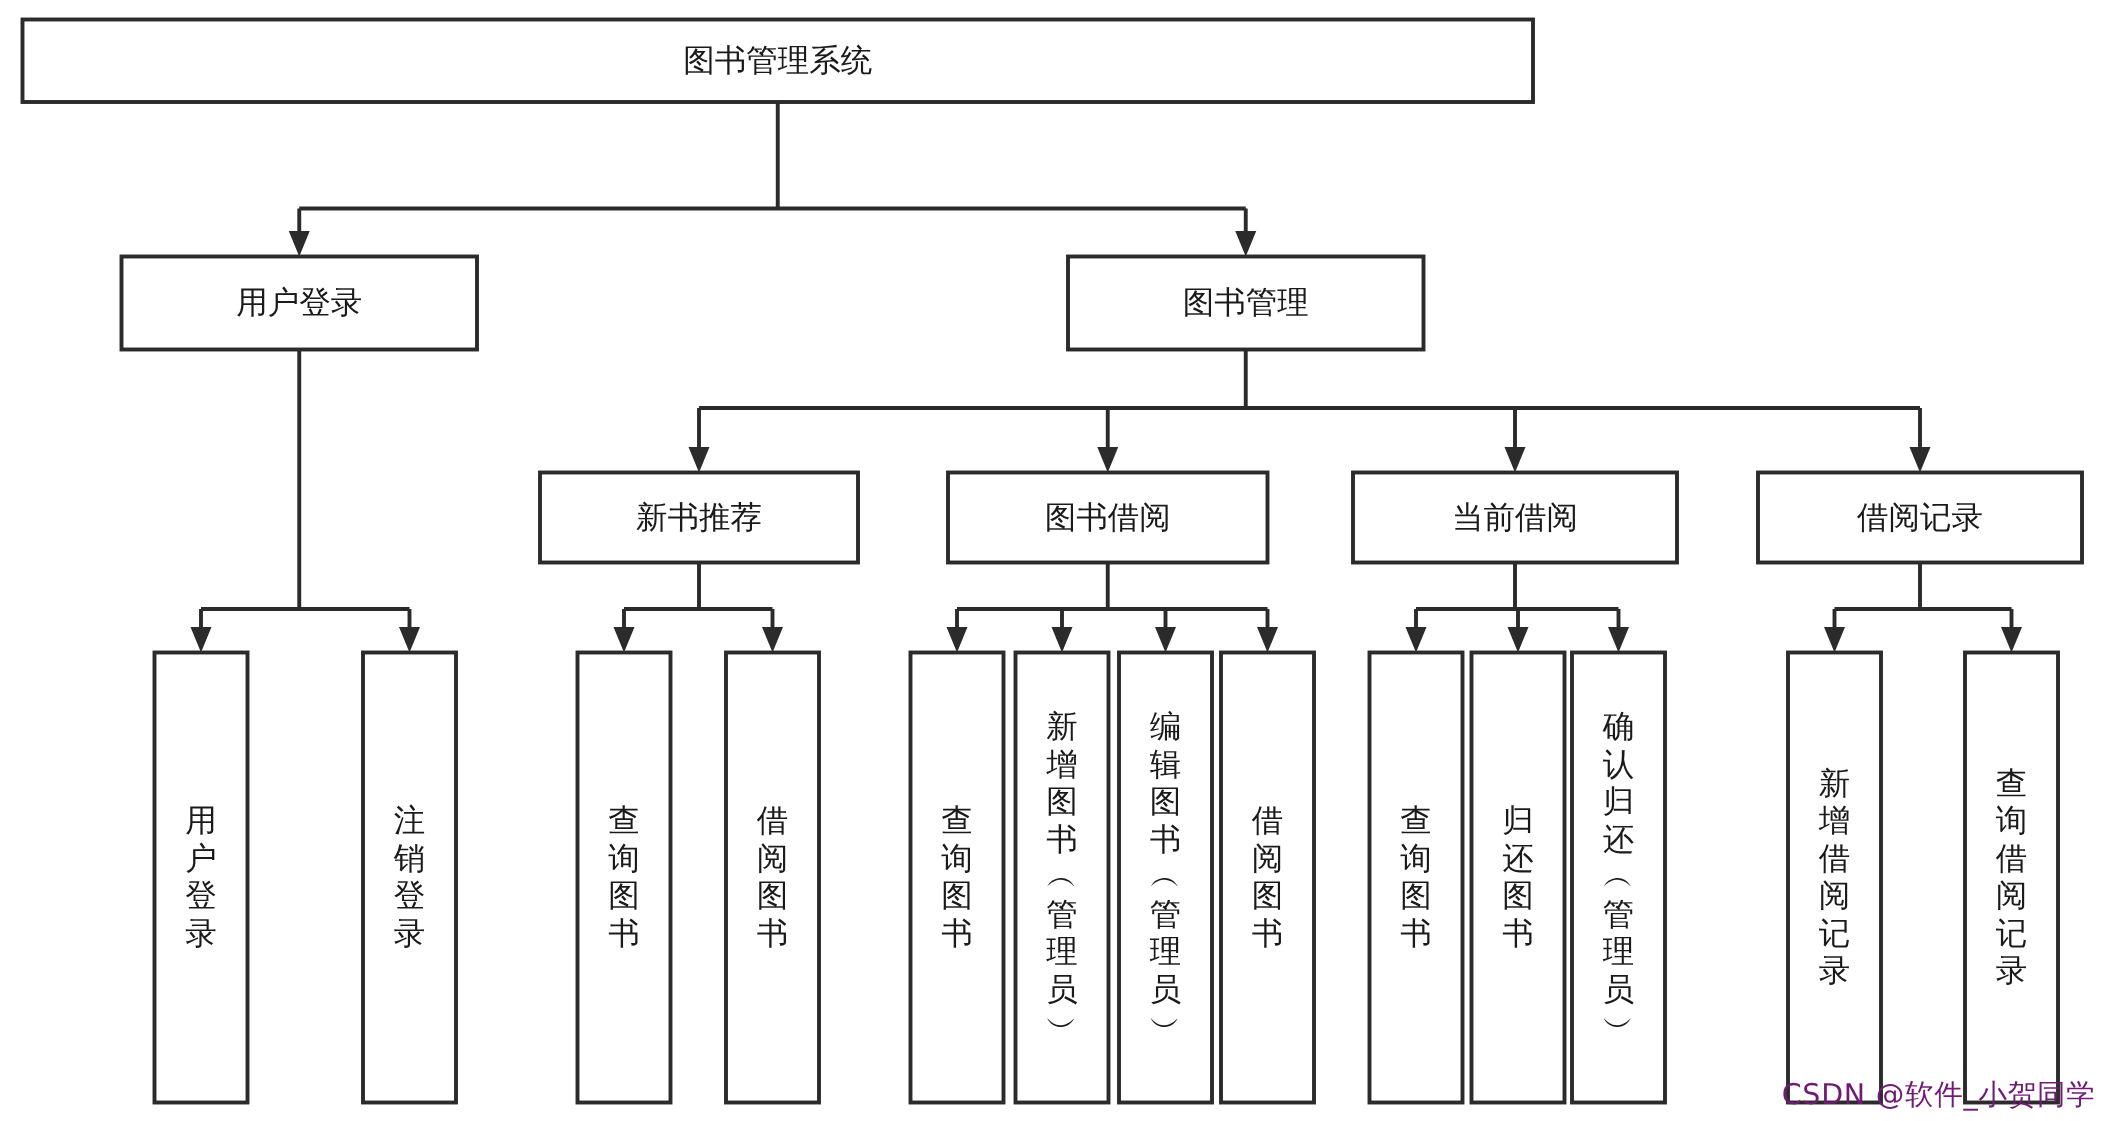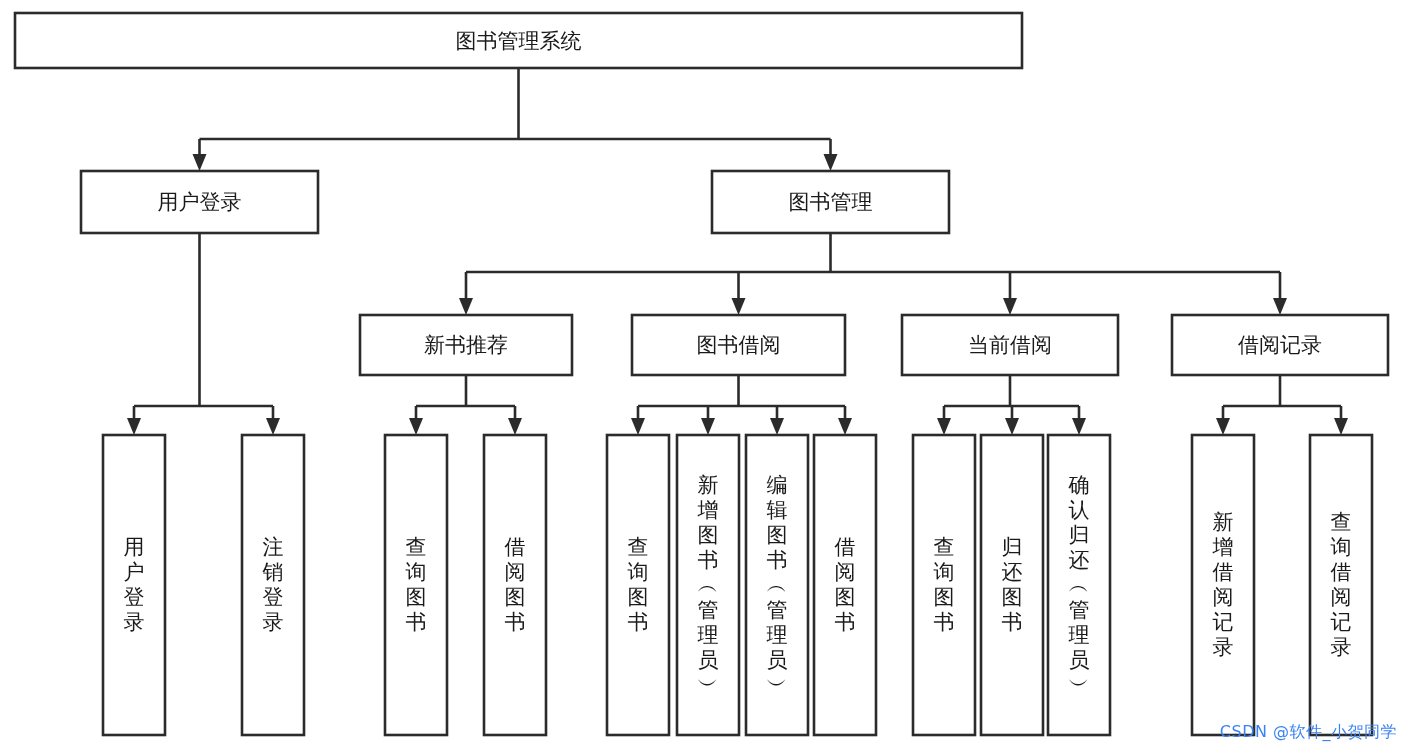--- a/index.html
+++ b/index.html
@@ -46,22 +46,22 @@
   }
   .arrow-head {
     fill: #2b2b2b;
     stroke: none;
   }
   .watermark {
     position: absolute;
     right: 8px;
     bottom: 4px;
     font-family: "DejaVu Sans", "Liberation Sans", sans-serif;
-    font-size: 16px;
-    color: #3b82f6;
+    font-size: 19px;
+    color: #701a75;
     letter-spacing: 0.5px;
     white-space: nowrap;
     user-select: none;
   }
 </style>
 </head>
 <body>
 
 <svg id="diagram" viewBox="0 0 1405 747" xmlns="http://www.w3.org/2000/svg">
   <g id="edges-layer">

